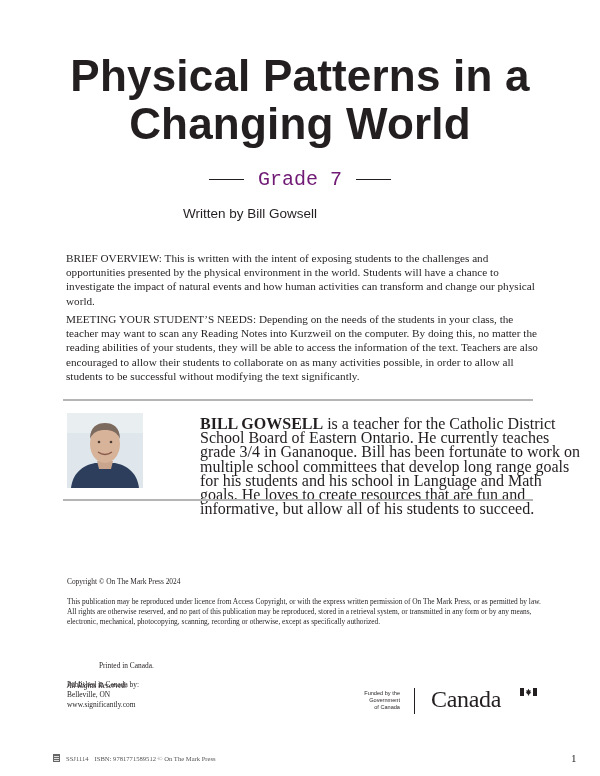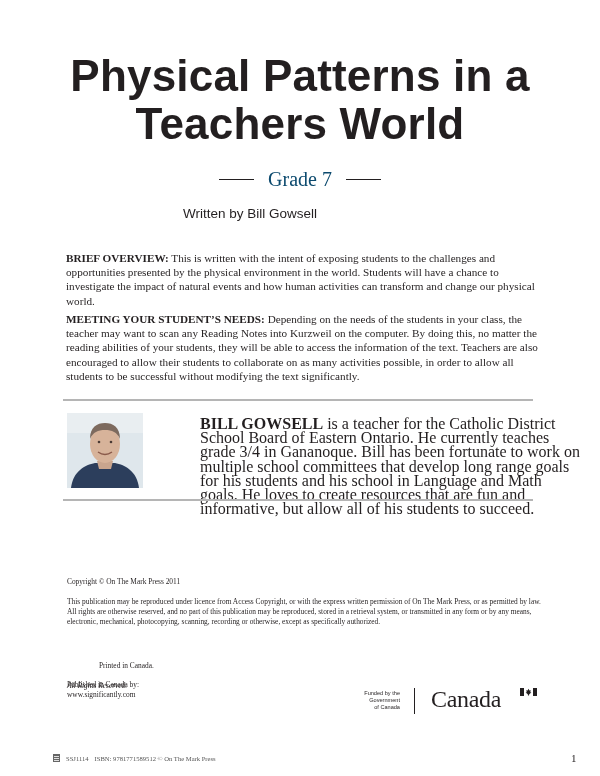--- a/index.html
+++ b/index.html
@@ -9,32 +9,32 @@
     .title {
       position: absolute; left: 0; top: 52px; width: 600px;
       text-align: center;
       font-family: "Liberation Sans", sans-serif;
       font-weight: bold; font-size: 44px; line-height: 48px;
       color: #231f20; letter-spacing: 0.2px;
     }
     .grade-row {
       position: absolute; left: 0; top: 168px; width: 600px;
       display: flex; justify-content: center; align-items: center;
-      font-family: Liberation Serif, serif; font-size: 20px; color: #0c4a6e;
+      font-family: Liberation Mono, monospace; font-size: 20px; color: #701a75;
     }
     .grade-row .rule { display: inline-block; width: 35px; height: 1px; background: #231f20; margin: 0 14px; }
     .author-line {
       position: absolute; left: 0; top: 206px; width: 500px; text-align: center;
       font-family: "Liberation Sans", sans-serif; font-size: 13.5px; color: #231f20;
     }
     .para {
       position: absolute; left: 66px; width: 472px;
       font-size: 11.2px; line-height: 14.2px; color: #231f20;
     }
-    .para b { font-weight: bold; }
+    .para b { font-weight: normal; }
     #overview { top: 251px; }
     #needs { top: 312px; }
 
     .hr { position: absolute; left: 63px; width: 470px; height: 2px; background: #b5b5b5; }
     #hr1 { top: 399px; }
     #hr2 { top: 499px; }
 
     .photo {
       position: absolute; left: 67px; top: 413px; width: 76px; height: 75px;
       background: linear-gradient(180deg, #e6ecef 0%, #d8e2e8 55%, #cfd9e0 100%);
@@ -76,21 +76,21 @@
     .page-num {
       position: absolute; left: 571px; top: 752px;
       font-size: 11px; color: #231f20;
     }
   </style>
 </head>
 <body>
 
 <div class="title">
   <div>Physical Patterns in a</div>
-  <div>Teachers World</div>
+  <div>Changing World</div>
 </div>
 
 <div class="grade-row">
   <span class="rule"></span>
   <span>Grade 7</span>
   <span class="rule"></span>
 </div>
 
 <div class="author-line">Written by Bill Gowsell</div>
 
@@ -111,26 +111,27 @@
     <path d="M31 39 Q38 44 45 39" stroke="#8a5a4a" stroke-width="1.5" fill="none"></path>
     <circle cx="32" cy="29" r="1.3" fill="#4a3a34"></circle>
     <circle cx="44" cy="29" r="1.3" fill="#4a3a34"></circle>
   </svg>
 </div>
 
 <p class="bio"><b>BILL GOWSELL</b><span> is a teacher for the Catholic District School Board of Eastern Ontario. He currently teaches grade 3/4 in Gananoque. Bill has been fortunate to work on multiple school committees that develop long range goals for his students and his school in Language and Math goals. He loves to create resources that are fun and informative, but allow all of his students to succeed.</span></p>
 
 <div class="hr" id="hr2"></div>
 
-<p class="small" id="copyright">Copyright © On The Mark Press 2011</p>
+<p class="small" id="copyright">Copyright © On The Mark Press 2024</p>
 <p class="small" id="licence">This publication may be reproduced under licence from Access Copyright, or with the express written permission of On The Mark Press, or as permitted by law. All rights are otherwise reserved, and no part of this publication may be reproduced, stored in a retrieval system, or transmitted in any form or by any means, electronic, mechanical, photocopying, scanning, recording or otherwise, except as specifically authorized.</p>
 <p class="small" id="rights">All Rights Reserved.</p>
 <p class="small" id="printed">Printed in Canada.</p>
 <div class="small" id="published">
   <div>Published in Canada by:</div>
+  <div>Belleville, ON</div>
   <div>www.significantly.com</div>
 </div>
 
 <div class="funded">
   <div>Funded by the</div>
   <div>Government</div>
   <div>of Canada</div>
 </div>
 <div class="vbar"></div>
 <div class="canada">Canada</div>

